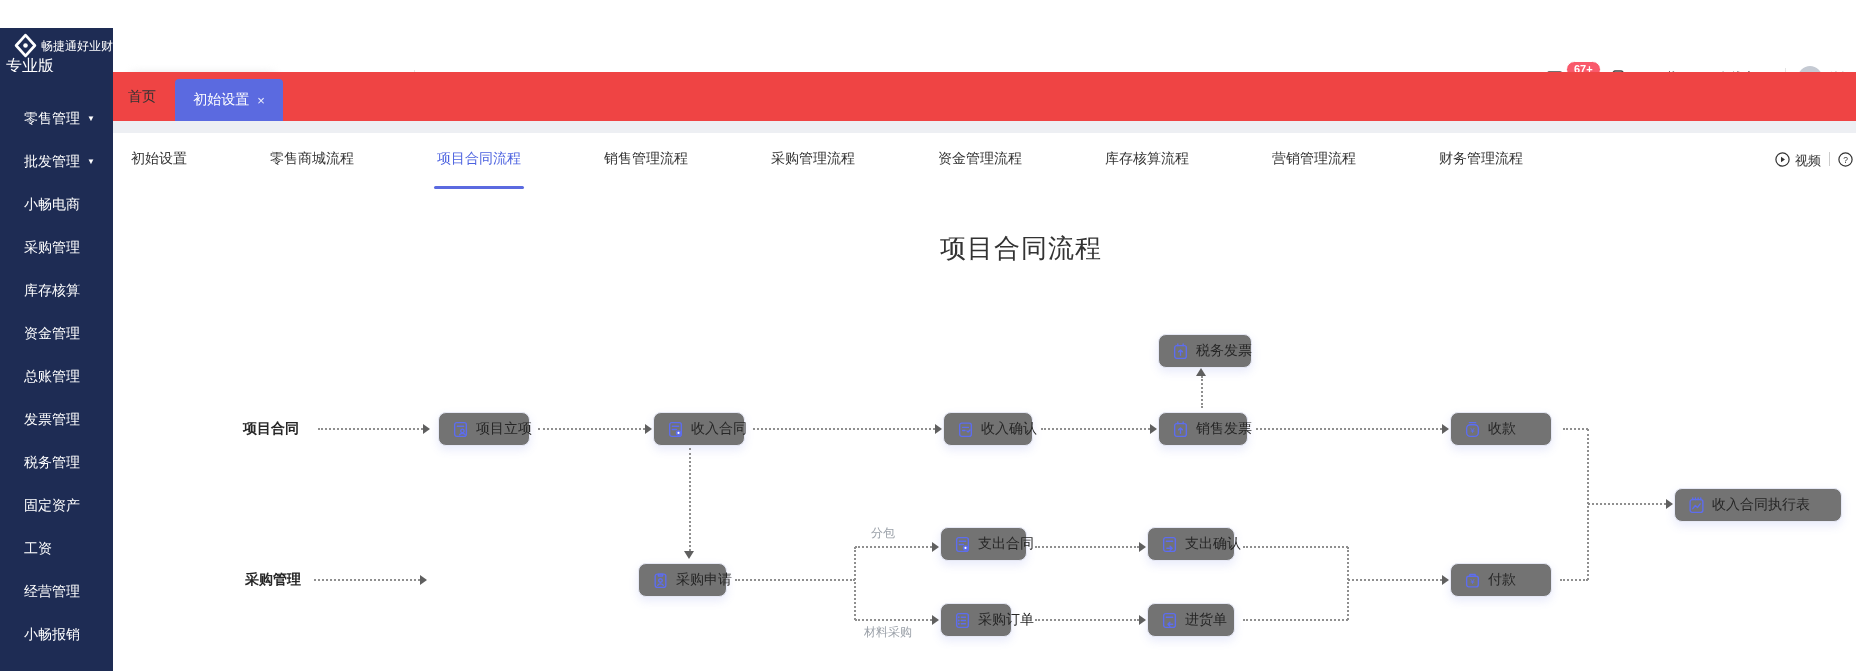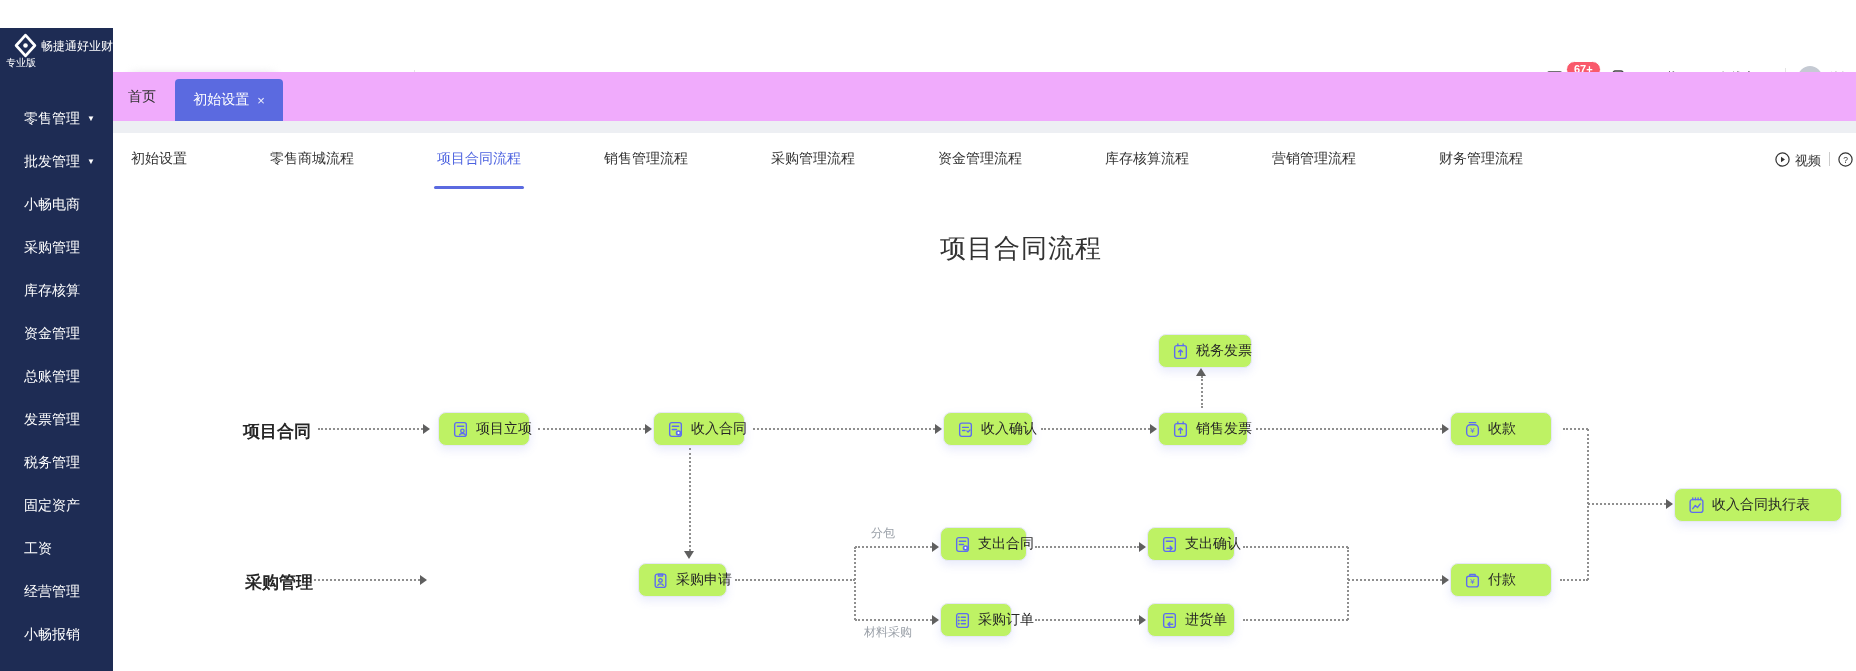--- a/index.html
+++ b/index.html
@@ -6,61 +6,61 @@
   html,body { width:1856px; height:671px; }
   body { position:relative; overflow:hidden; background:#fff;
          font-family:"Liberation Sans","DejaVu Sans",sans-serif; color:#333; }
 
   
   .topstrip { position:absolute; left:0; top:0; width:1856px; height:28px; background:#fff; }
   .header { position:absolute; left:0; top:28px; width:1856px; height:44px; background:#fff; }
   .logo-block { position:absolute; left:0; top:0; width:113px; height:44px; background:#1e2c54; }
   .logo-mark { position:absolute; left:13px; top:5px; }
   .product-name { position:absolute; left:41px; top:10px; font-size:12px; color:#fff; white-space:nowrap; width:72px; overflow:hidden; }
-  .edition { position:absolute; left:6px; top:28px; font-size:10px; color:#fff; }
+  .edition { position:absolute; left:6px; top:28px; font-size:16px; color:#fff; }
   .blur1 { position:absolute; left:127px; top:46px; width:152px; height:21px; background:#dadadd; border-radius:10px; filter:blur(5px); }
   .blur2 { position:absolute; left:238px; top:61px; width:72px; height:13px; background:#d6dcf2; border-radius:8px; filter:blur(5px); }
   .search-underline { position:absolute; left:120px; top:69px; width:232px; border-bottom:1px solid #dcdcdc; }
   .hdr-chevron { position:absolute; left:351px; top:52px; }
   .hdr-gear { position:absolute; left:383px; top:44px; font-family:"DejaVu Sans",sans-serif; font-size:18px; color:#5f6368; cursor:pointer; }
   .hdr-div { position:absolute; left:414px; top:42px; width:1px; height:20px; background:#e4e4e4; }
   .hdr-bubble { position:absolute; left:438px; top:46px; }
   .demo-link { position:absolute; left:462px; top:50px; font-size:14px; color:#333; cursor:pointer; }
   .hright { position:absolute; left:1528px; top:28px; height:44px; display:flex; align-items:center; font-size:13px; color:#333; white-space:nowrap; }
   .hright .lbl { margin:0 0 0 4px; cursor:pointer; }
   .hright .ico { margin-left:18px; display:flex; cursor:pointer; }
   .badge { position:absolute; left:1566px; top:33px; background:#f9596b; color:#fff; font-size:11px; font-weight:bold;
            border-radius:9px; padding:1px 7px; border:1px solid #fff; line-height:13px; }
   .vdiv { margin-left:16px; width:1px; height:20px; background:#e4e4e4; }
   .avatar { margin-left:12px; width:24px; height:24px; border-radius:50%; background:#c5cad3; display:flex; align-items:flex-end; justify-content:center; overflow:hidden; cursor:pointer; }
   .uname { margin-left:6px; }
 
   
-  .tabstrip { position:absolute; left:113px; right:0; top:72px; height:49px; background:#f0abfc; }
+  .tabstrip { position:absolute; left:113px; right:0; top:72px; height:49px; background:#ef4444; }
   .wtab-plain { position:absolute; top:0; height:49px; line-height:49px; font-size:14px; color:#333; cursor:pointer; }
   .wtab-active { position:absolute; top:7px; height:42px; background:#5b6ae0; border-radius:4px 4px 0 0;
                  color:#fff; font-size:14px; display:flex; align-items:center; justify-content:center; gap:8px; cursor:pointer; }
   .wtab-close { font-size:13px; opacity:.9; cursor:pointer; }
 
   
   .page { position:absolute; left:113px; right:0; top:121px; bottom:0; background:#edeff3; }
   .card { position:absolute; left:113px; right:0; top:133px; bottom:0; background:#fff; }
 
   .flowtabs { position:absolute; left:131px; top:150px; display:flex; gap:83px; height:31px; }
   .ftab { position:relative; font-size:14px; color:#333; white-space:nowrap; cursor:pointer; }
   .ftab.active { color:#4d63e0; }
   .ftab.active::after { content:''; position:absolute; left:-3px; right:-3px; bottom:-8px; height:3px; background:#5b6ae0; border-radius:2px; }
   .vh { position:absolute; left:1775px; top:152px; display:flex; gap:5px; font-size:13px; color:#333; white-space:nowrap; }
   .vh .sep { width:1px; height:14px; background:#ccc; margin:0 3px; }
 
   
   .dg-title { position:absolute; left:940px; top:231px; font-size:26px; font-weight:500; color:#333; letter-spacing:1px; }
-  .lane-label { position:absolute; font-size:17px; font-weight:600; color:#262626; white-space:nowrap; }
+  .lane-label { position:absolute; font-size:14px; font-weight:600; color:#262626; white-space:nowrap; }
   .branch-label { position:absolute; font-size:12px; color:#9aa0a8; white-space:nowrap; }
-  .node { position:absolute; height:34px; background:#bef264; border:1px solid #e6e8f4; border-radius:8px;
+  .node { position:absolute; height:34px; background:#737373; border:1px solid #e6e8f4; border-radius:8px;
           box-shadow:0 4px 10px rgba(100,115,230,.14); display:flex; align-items:center; gap:7px;
           padding-left:13px; font-size:14px; color:#262626; white-space:nowrap; cursor:pointer; }
   .hline { position:absolute; border-top:2px dotted #8f8f8f; }
   .vline { position:absolute; border-left:2px dotted #8f8f8f; }
   .arr { position:absolute; width:0; height:0; }
   .arr.r { border:5px solid transparent; border-left:7px solid #5f5f5f; border-right:none; }
   .arr.u { border:5px solid transparent; border-bottom:8px solid #5f5f5f; border-top:none; }
   .arr.d { border:5px solid transparent; border-top:8px solid #5f5f5f; border-bottom:none; }
 
   

